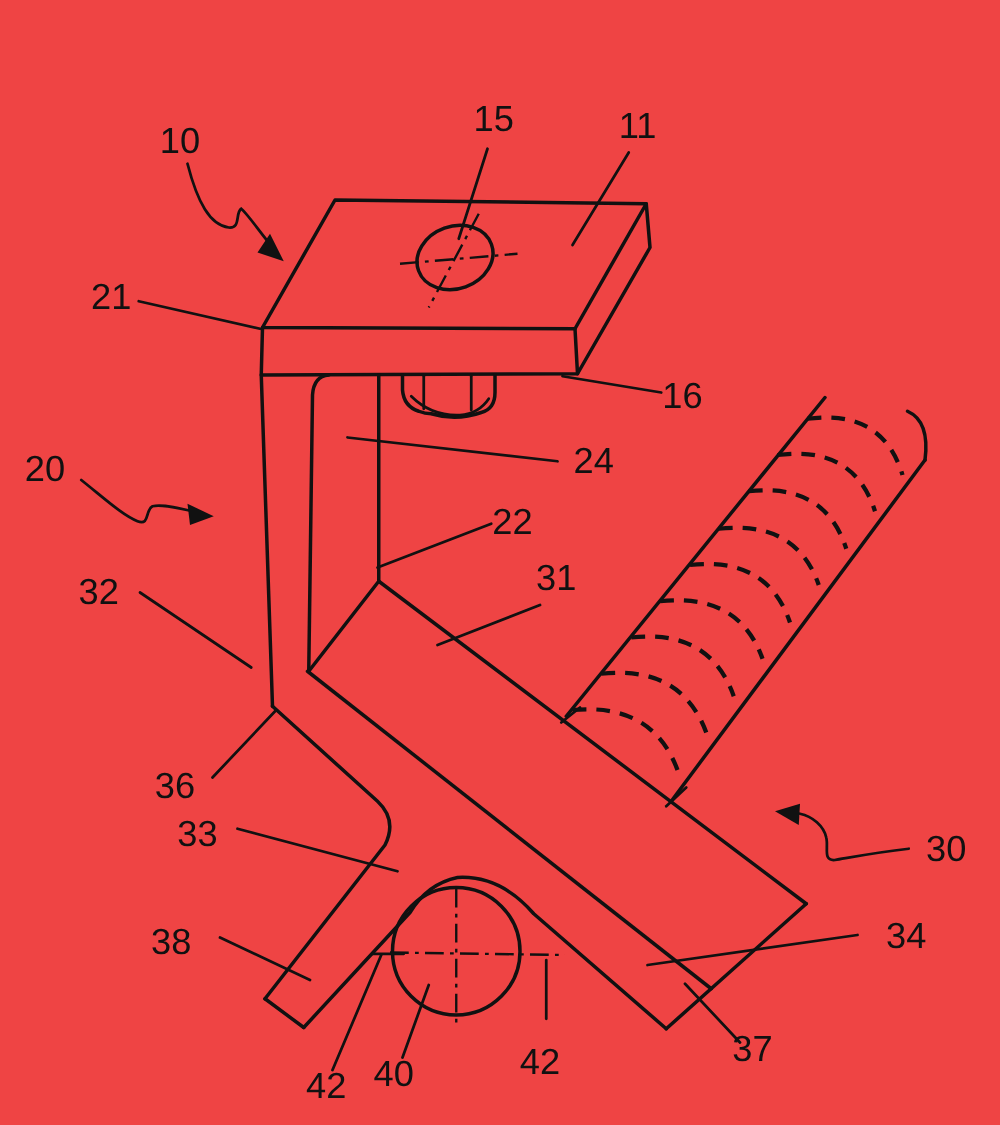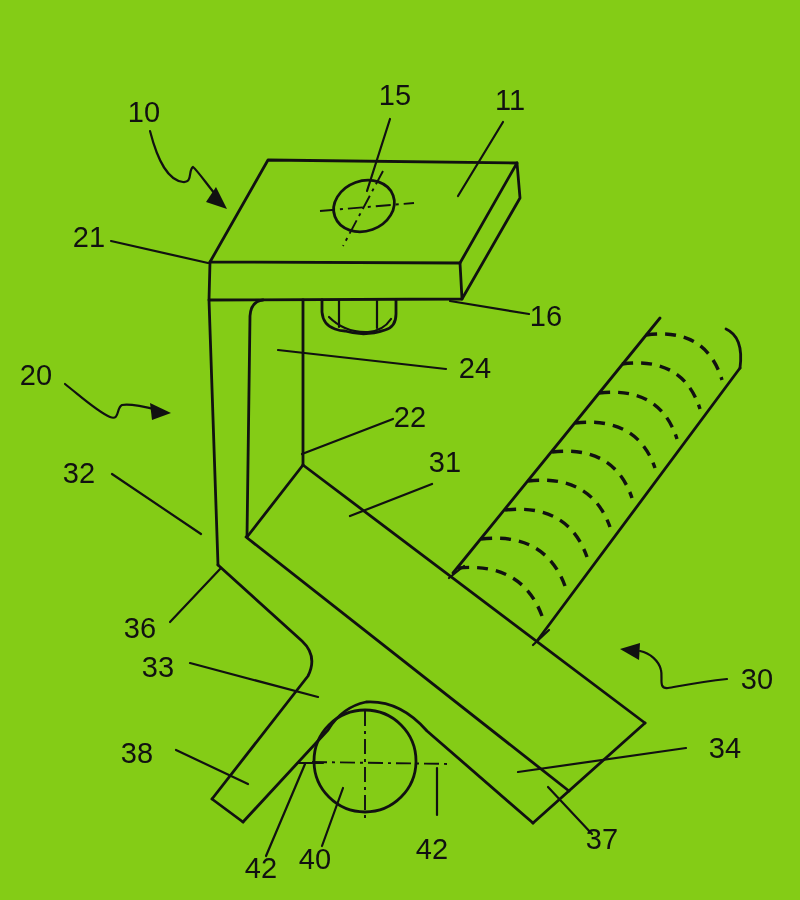--- a/index.html
+++ b/index.html
@@ -5,21 +5,21 @@
   html, body {
     margin: 0;
     padding: 0;
     background: #ffffff;
     font-family: "Liberation Sans", sans-serif;
   }
   .canvas {
     position: relative;
     width: 800px;
     height: 900px;
-    background: #84cc16;
+    background: #ef4444;
     overflow: hidden;
   }
   svg { display: block; }
   .struct { fill: none; stroke: #111111; stroke-width: 2.8; stroke-linecap: round; stroke-linejoin: round; }
   .thin   { fill: none; stroke: #111111; stroke-width: 2.2; stroke-linecap: round; }
   .cline  { fill: none; stroke: #111111; stroke-width: 1.9; stroke-dasharray: 15,5,3,5; stroke-linecap: butt; }
   .thread { fill: none; stroke: #111111; stroke-width: 3.4; stroke-dasharray: 11,8; stroke-linecap: butt; }
   .arrow  { fill: #111111; stroke: none; }
   .ref {
     fill: #111111;

